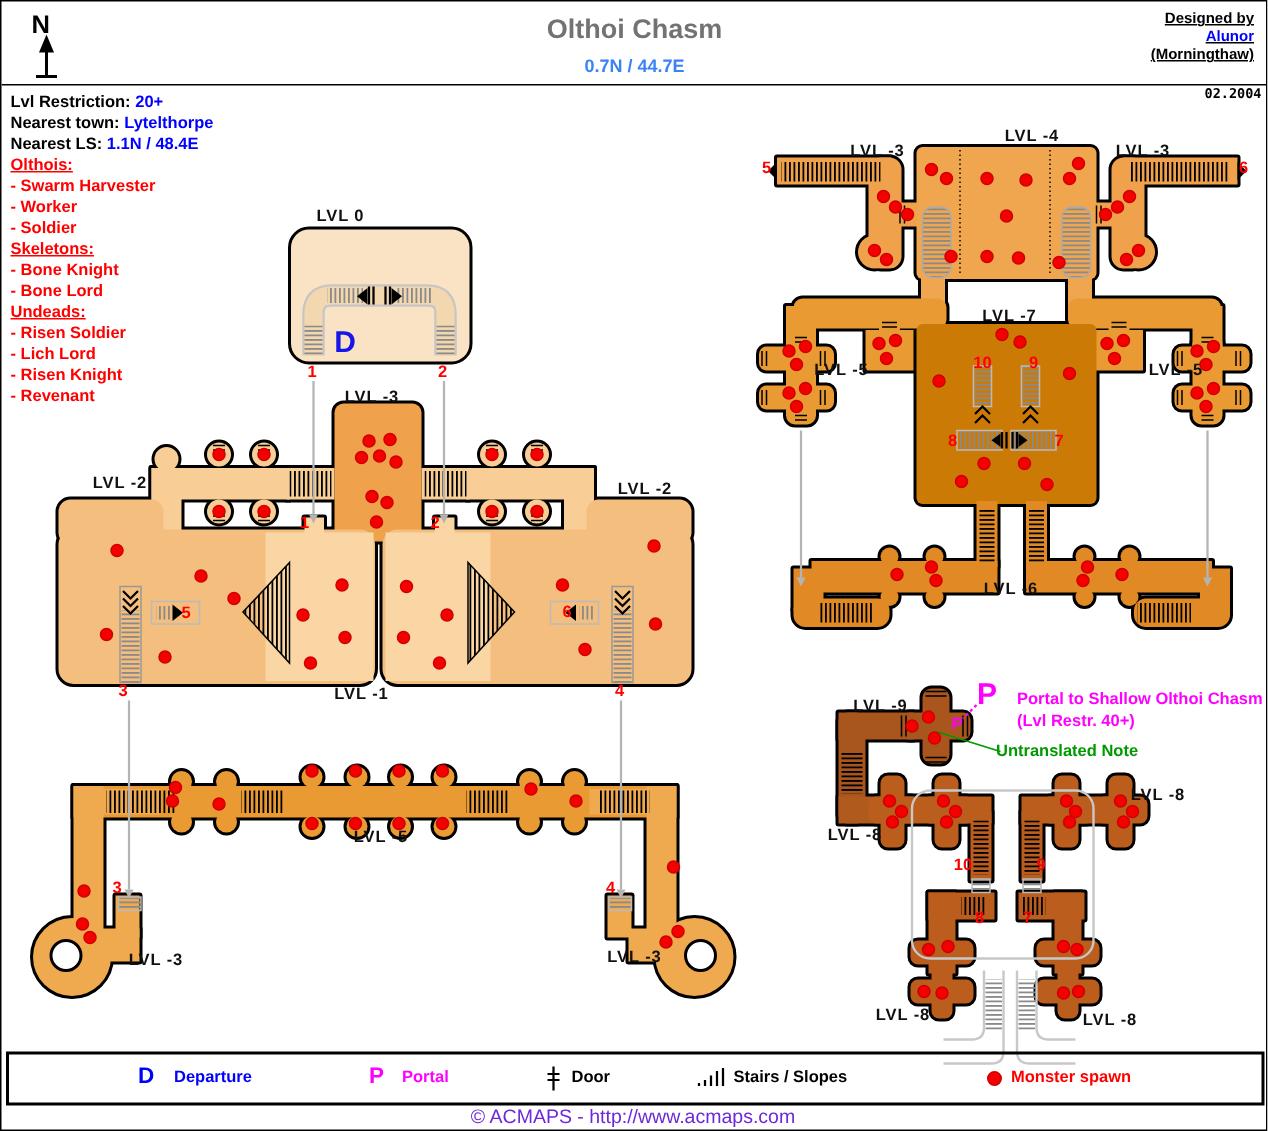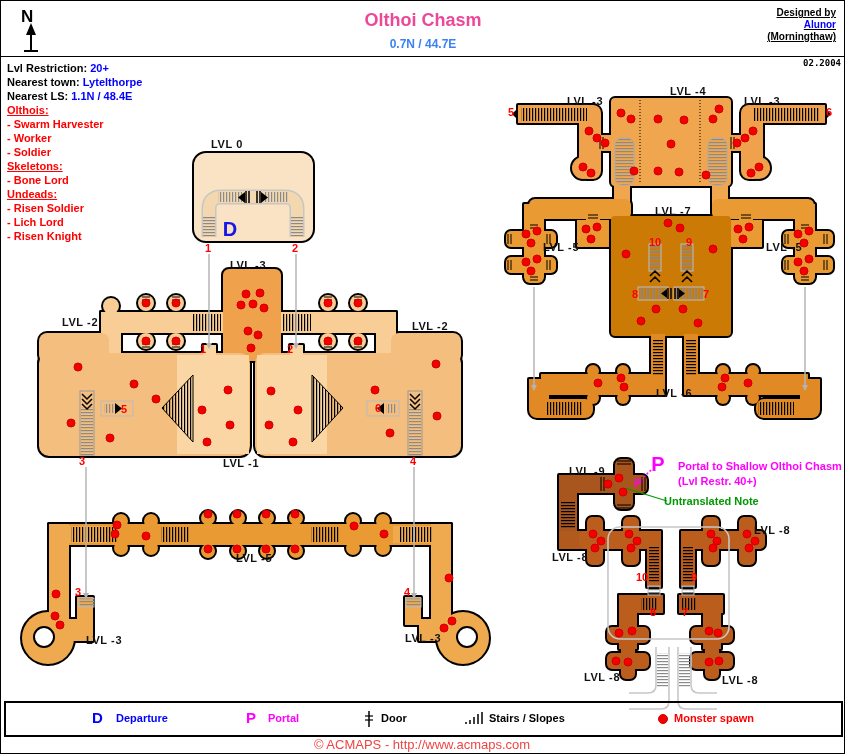--- a/index.html
+++ b/index.html
@@ -3,21 +3,21 @@
 <meta charset="utf-8">
 <style>
   html,body{margin:0;padding:0;background:#fff;}
   .page{position:relative;width:843px;height:752px;border:1px solid #000;background:#fff;
         font-family:"Liberation Sans",sans-serif;overflow:hidden;}
   .abs{position:absolute;}
   .abs-c{position:absolute;transform:translate(-50%,-50%);white-space:nowrap;}
   .abs-l{position:absolute;transform:translateY(-50%);white-space:nowrap;}
   
   .hdr-line{position:absolute;left:0;top:55px;width:100%;border-top:1px solid #000;}
-  .title{font-size:18px;font-weight:bold;color:#ec4899;}
+  .title{font-size:18px;font-weight:bold;color:#737373;}
   .coords{font-size:12px;font-weight:bold;color:#3b82f6;}
   .designed{font-size:10px;font-weight:bold;color:#000;text-align:right;line-height:12px;}
   .designer{color:#0000ff;}
   .ver{font-family:"DejaVu Sans Mono",monospace;font-size:9px;font-weight:bold;color:#000;}
   .compassN{font-size:17px;font-weight:bold;color:#000;}
   
   .info{font-size:11px;font-weight:bold;line-height:14px;}
   .ilabel{color:#000;}
   .ival{color:#0000ff;}
   .rgroup{color:#ff0000;text-decoration:underline;}
@@ -37,21 +37,21 @@
   
   .legendbox{position:absolute;left:3px;top:700px;width:835px;height:32px;border:2px solid #000;}
   .litem{position:absolute;font-size:11px;font-weight:bold;white-space:nowrap;}
   .lD{color:#0000ff;font-size:15px;}
   .lDt{color:#0000ff;}
   .lP{color:#ff00ff;font-size:15px;}
   .lPt{color:#ff00ff;}
   .lK{color:#000;}
   .lM{color:#ff0000;}
   .ldot{position:absolute;width:8px;height:8px;border-radius:50%;background:#f40000;border:1px solid #cf0000;}
-  .footer{font-size:13px;color:#ef4444;}
+  .footer{font-size:13px;color:#6d28d9;}
 </style>
 </head>
 <body>
 
 <div class="page">
 
   <div class="abs compassN" style="left:20px;top:6px;">N</div>
   <svg class="abs" style="left:10px;top:20px;" width="40" height="34">
     <line x1="20" y1="8" x2="20" y2="30" stroke="#000" stroke-width="2"></line>
     <polygon points="20,2 15,14 25,14" fill="#000"></polygon>
@@ -78,25 +78,27 @@
     </div>
     <div>
       <span class="ilabel">Nearest LS:</span>
       <span class="ival">1.1N / 48.4E</span>
     </div>
     <div class="rgroup">Olthois:</div>
     <div class="rmember">- Swarm Harvester</div>
     <div class="rmember">- Worker</div>
     <div class="rmember">- Soldier</div>
     <div class="rgroup">Skeletons:</div>
+    <div class="rmember">- Bone Knight</div>
     <div class="rmember">- Bone Lord</div>
     <div class="rgroup">Undeads:</div>
     <div class="rmember">- Risen Soldier</div>
     <div class="rmember">- Lich Lord</div>
     <div class="rmember">- Risen Knight</div>
+    <div class="rmember">- Revenant</div>
   </div>
 
   <svg class="abs" style="left:0;top:0;" width="843" height="752">
     <defs>
       <pattern id="sv" width="3" height="8" patternUnits="userSpaceOnUse">
           <rect x="0" y="0" width="1.2" height="8" fill="#000"></rect>
         </pattern>
       <pattern id="sh" width="8" height="3" patternUnits="userSpaceOnUse">
           <rect x="0" y="0" width="8" height="1.2" fill="#000"></rect>
         </pattern>

